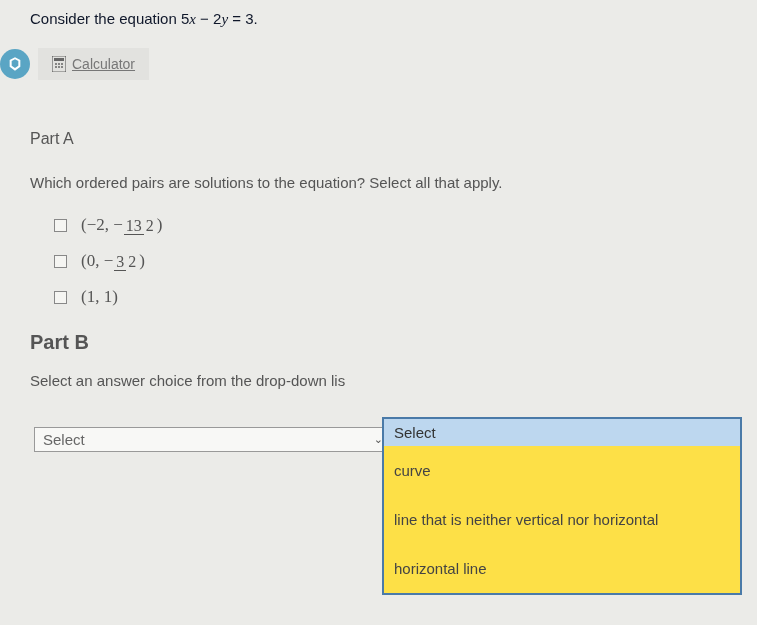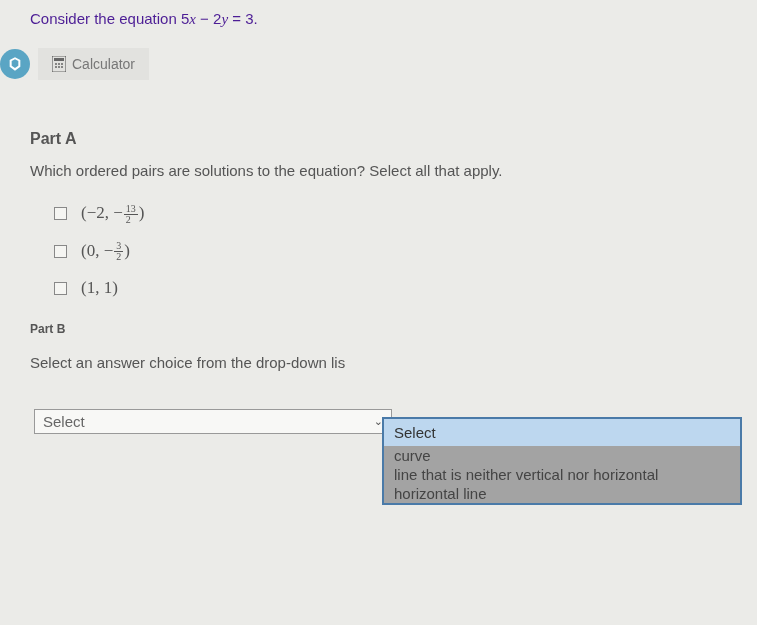--- a/index.html
+++ b/index.html
@@ -11,21 +11,21 @@
       font-family: Arial, Helvetica, sans-serif;
       background: #ebebe8;
       width: 757px;
       height: 625px;
       color: #555;
       position: relative;
       padding: 10px 0 0 30px;
     }
     .prompt {
       font-size: 15px;
-      color: #4c1d95;
+      color: #0f172a;
       margin-bottom: 20px;
     }
     .math-var {
       font-style: italic;
       font-family: 'Times New Roman', serif;
     }
     .tool-row {
       display: flex;
       align-items: center;
       gap: 8px;
@@ -46,31 +46,32 @@
     .calc-btn {
       background: #e2e2df;
       border: none;
       padding: 8px 14px;
       display: flex;
       align-items: center;
       gap: 6px;
       color: #777;
       font-size: 14px;
       cursor: pointer;
+      text-decoration: underline;
     }
     .calc-icon {
       width: 14px;
       height: 16px;
     }
     .part-header {
-      font-weight: bold;
+      font-weight: normal;
       color: #555;
       font-size: 16px;
       margin-top: 50px;
-      margin-bottom: 14px;
+      margin-bottom: 26px;
     }
     .question {
       color: #555;
       font-size: 15px;
       margin-bottom: 24px;
     }
     .options {
       margin-left: 24px;
     }
     .option {
@@ -85,38 +86,38 @@
     .checkbox {
       width: 13px;
       height: 13px;
       border: 1.5px solid #888;
       background: #f5f5f2;
       flex-shrink: 0;
       cursor: pointer;
     }
     .frac {
       display: inline-flex;
-      flex-direction: column;
+      flex-direction: row;
       align-items: flex-start;
       vertical-align: middle;
-      font-size: 10px;
+      font-size: 16px;
       line-height: 1;
       margin: 0 1px;
     }
     .frac .num {
       border-bottom: 1px solid #555;
       padding: 0 2px;
     }
     .frac .den {
       padding: 0 2px;
     }
     .partB-header {
       font-weight: bold;
       color: #555;
-      font-size: 12px;
+      font-size: 20px;
       margin-top: 24px;
       margin-bottom: 18px;
     }
     .partB-text {
       color: #555;
       font-size: 15px;
     }
     .bottom-row {
       margin-top: 38px;
       display: flex;
@@ -144,23 +145,23 @@
       border: 2px solid #4a7aa8;
       background: #fff;
       font-size: 15px;
     }
     .dropdown-header {
       background: #bdd7ef;
       padding: 5px 10px;
       color: #333;
     }
     .dropdown-item {
-      padding: 1px 10px;
+      padding: 16px 10px;
       color: #444;
-      background: #a3a3a3;
+      background: #fde047;
       cursor: pointer;
     }
     .chevron {
       font-size: 11px;
       color: #555;
     }
   </style>
 </head>
 <body>
 

